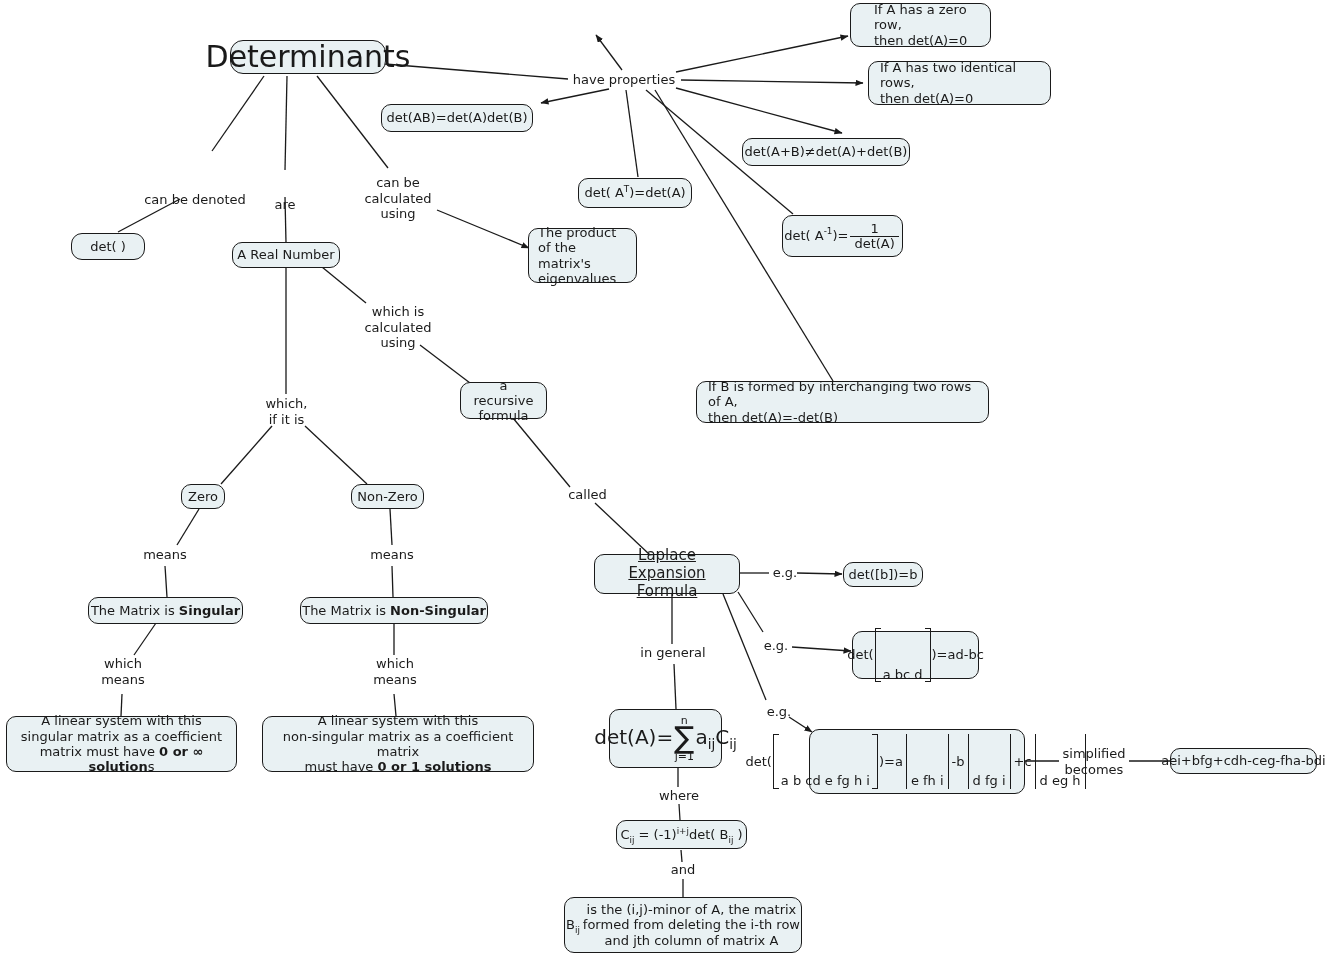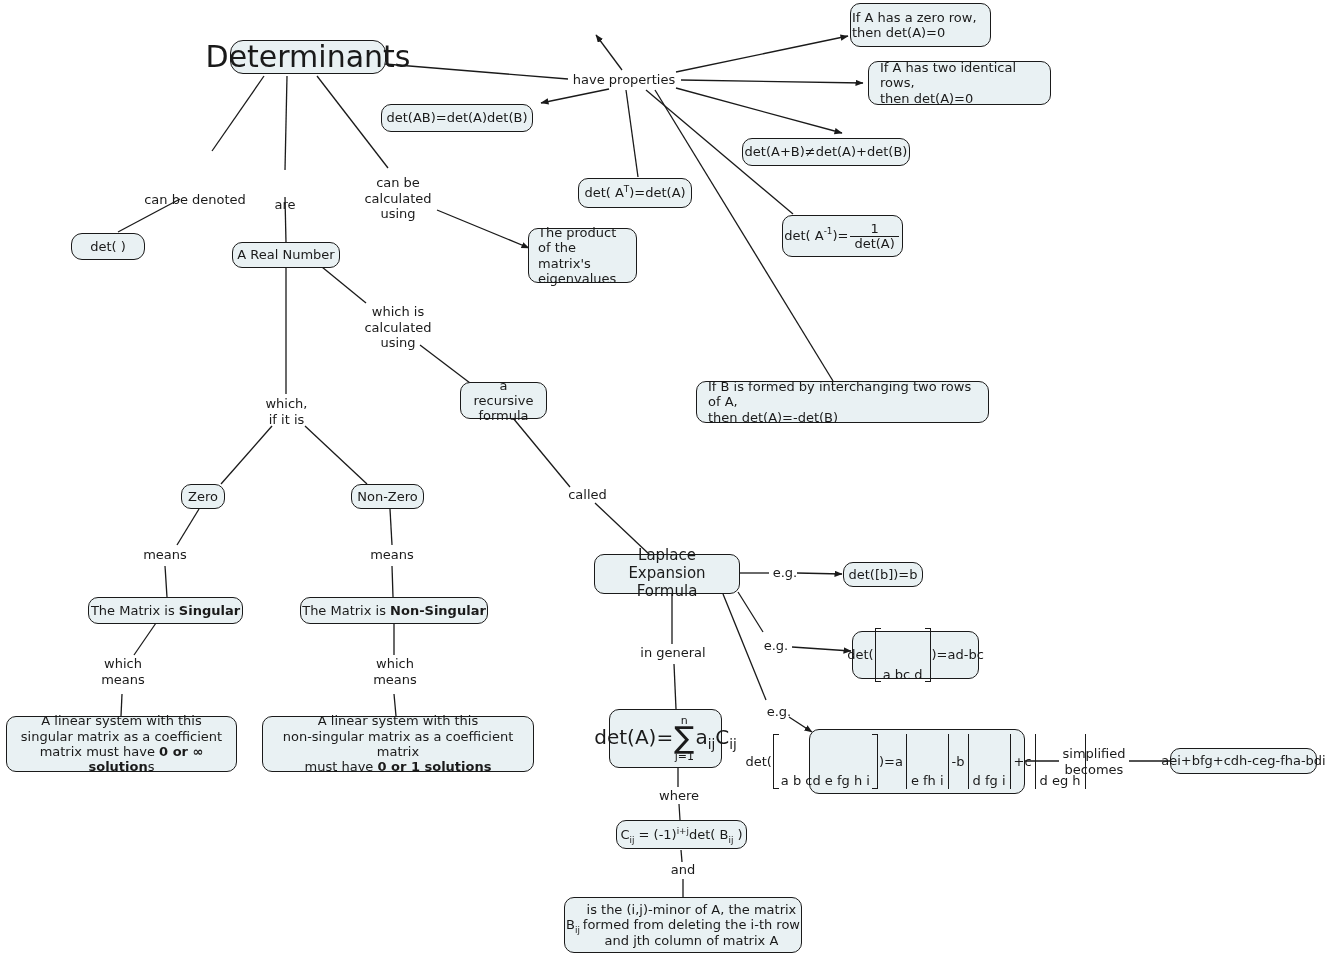--- a/index.html
+++ b/index.html
@@ -198,21 +198,21 @@
       <line x1="1025" y1="761" x2="1059" y2="761"></line>
       <line x1="1129" y1="761" x2="1170" y2="761"></line>
     </g>
   </svg>
 
   <div class="node title-node" style="left:230px; top:40px; width:156px; height:34px;">
     <span>Determinants</span>
   </div>
 
 
-  <div class="node wrap left" style="left:850px; top:3px; width:141px; height:44px; padding-left:1px;">
+  <div class="node wrap left" style="left:850px; top:3px; width:141px; height:44px; padding-left:23px;">
     <span><span>If A has a zero row,</span><br><span>then det(A)=0</span></span>
   </div>
 
   <div class="node wrap left" style="left:868px; top:61px; width:183px; height:44px; padding-left:11px;">
     <span><span>If A has two identical rows,</span><br><span>then det(A)=0</span></span>
   </div>
 
   <div class="node" style="left:381px; top:104px; width:152px; height:28px;">
     <span>det(AB)=det(A)det(B)</span>
   </div>
@@ -271,21 +271,21 @@
   </div>
 
   <div class="node wrap" style="left:6px; top:716px; width:231px; height:56px;">
     <span><span>A linear system with this</span><br><span>singular matrix as a coefficient</span><br><span>matrix must have </span><b>0 or ∞ solution</b><span>s</span></span>
   </div>
 
   <div class="node wrap" style="left:262px; top:716px; width:272px; height:56px;">
     <span><span>A linear system with this</span><br><span>non-singular matrix as a coefficient matrix</span><br><span>must have </span><b>0 or 1 solutions</b></span>
   </div>
 
-  <div class="node wrap" style="left:594px; top:554px; width:146px; height:40px; font-size:15px;">
+  <div class="node wrap" style="left:594px; top:554px; width:146px; height:40px; font-size:15px;text-decoration:underline;">
     <span><span>Laplace Expansion</span><br><span>Formula</span></span>
   </div>
 
   <div class="node" style="left:843px; top:562px; width:80px; height:25px;">
     <span>det([b])=b</span>
   </div>
 
   <div class="node" style="left:852px; top:631px; width:127px; height:48px;">
     <span>
       <span>det(</span><span class="mat">

